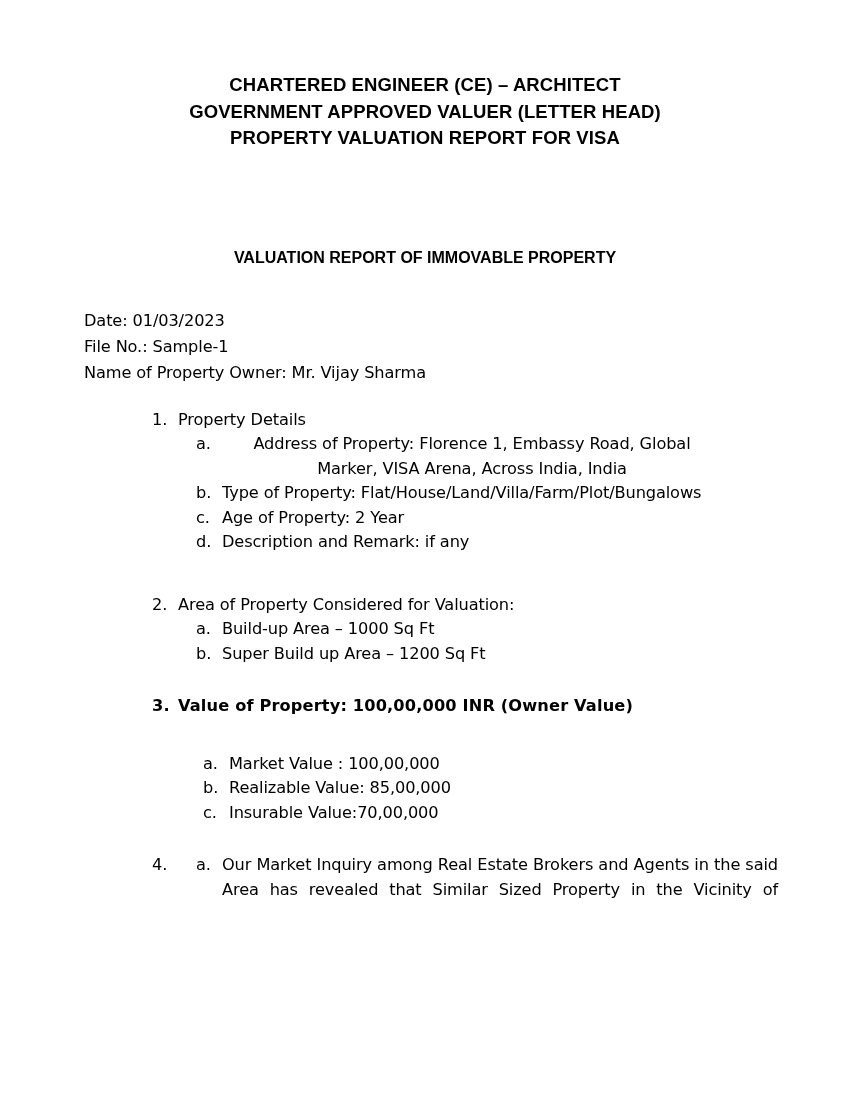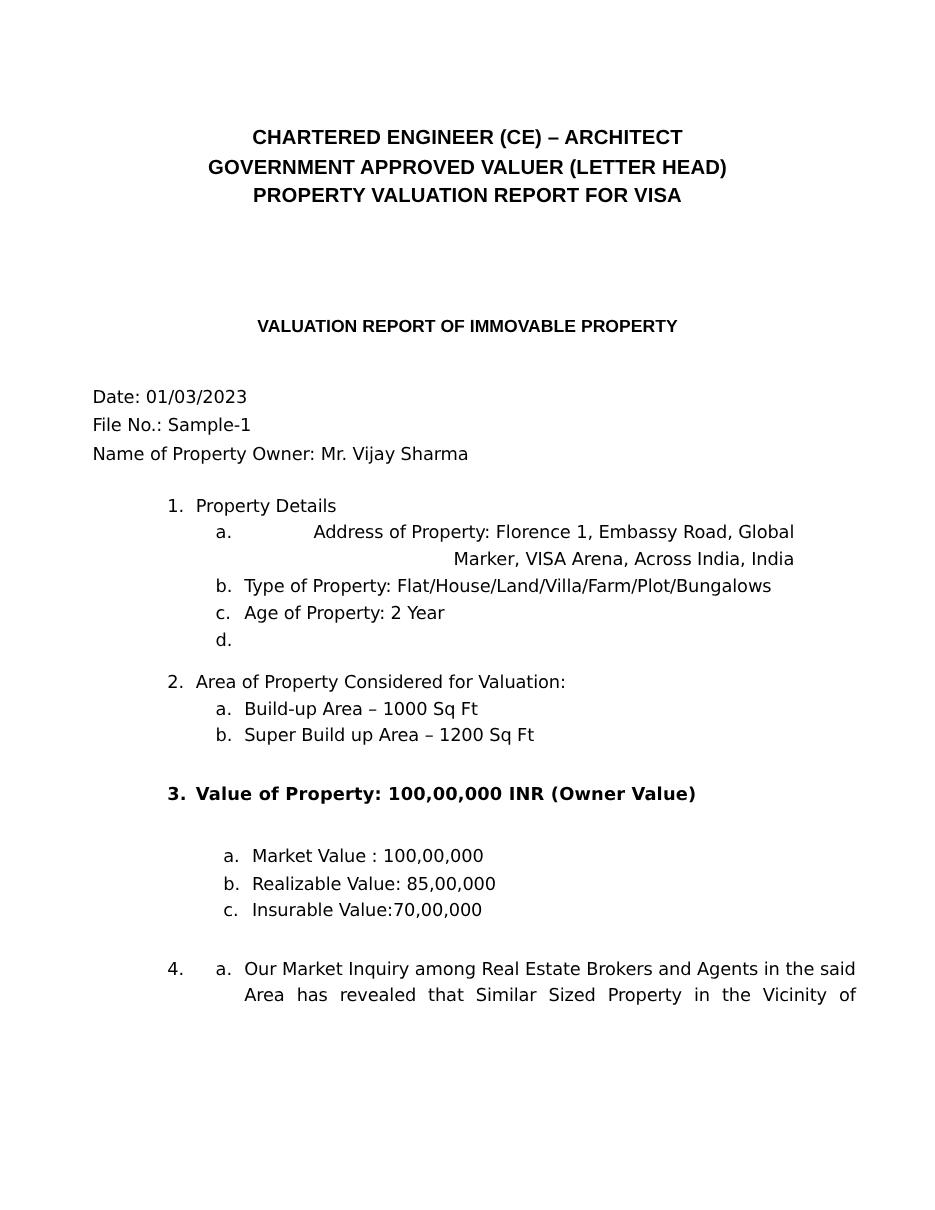--- a/index.html
+++ b/index.html
@@ -23,21 +23,21 @@
     box-sizing: border-box;
     padding: 0;
     position: relative;
     background: #ffffff;
   }
 
   
   .letterhead {
     text-align: center;
     margin: 0;
-    padding-top: 112px;
+    padding-top: 72px;
   }
   .letterhead .lh-line {
     font-family: "Liberation Sans", sans-serif;
     font-weight: bold;
     font-size: 18.5px;
     letter-spacing: 0.1px;
     line-height: 26.5px;
     color: #000;
     white-space: nowrap;
   }
@@ -117,21 +117,21 @@
   .sub-item.deep .sub-marker { left: 203px; }
   .sub-item.deep .sub-text   { margin-left: 229px; }
 
   
   .sub-item.justify .sub-text {
     text-align: justify;
     text-align-last: justify;
     margin-right: 72px;
   }
   .sub-item.wrap-addr .sub-text {
-    text-align: right;
+    text-align: center;
   }
   .gap-md { height: 28px; }
   .gap-lg { height: 33px; }
   .gap-xl { height: 38px; }
 </style>
 </head>
 <body>
 
 <div class="page">
 
@@ -162,20 +162,21 @@
     <div class="sub-item">
       <span class="sub-marker">b.</span>
       <div class="sub-text">Type of Property: Flat/House/Land/Villa/Farm/Plot/Bungalows</div>
     </div>
     <div class="sub-item">
       <span class="sub-marker">c.</span>
       <div class="sub-text">Age of Property: 2 Year</div>
     </div>
     <div class="sub-item">
       <span class="sub-marker">d.</span>
+      <div class="sub-text">Description and Remark: if any</div>
     </div>
 
     <div class="gap-xl"></div>
 
     <div class="num-item">
       <span class="num-marker">2.</span>
       <div class="num-text">Area of Property Considered for Valuation:</div>
     </div>
     <div class="sub-item">
       <span class="sub-marker">a.</span>

